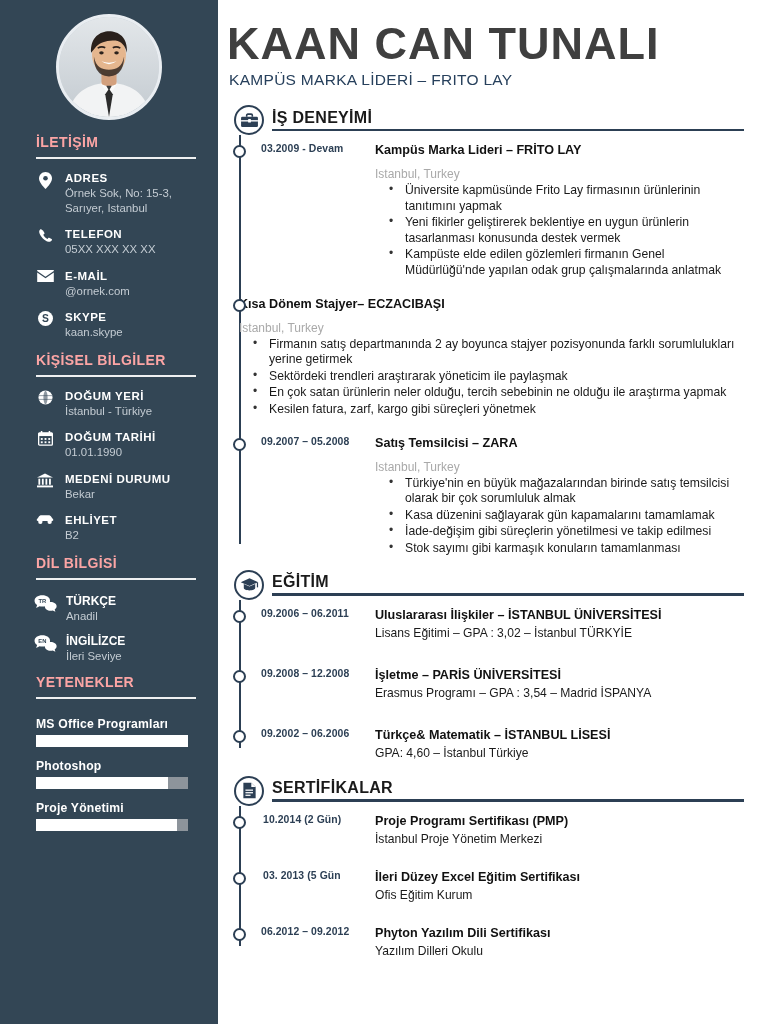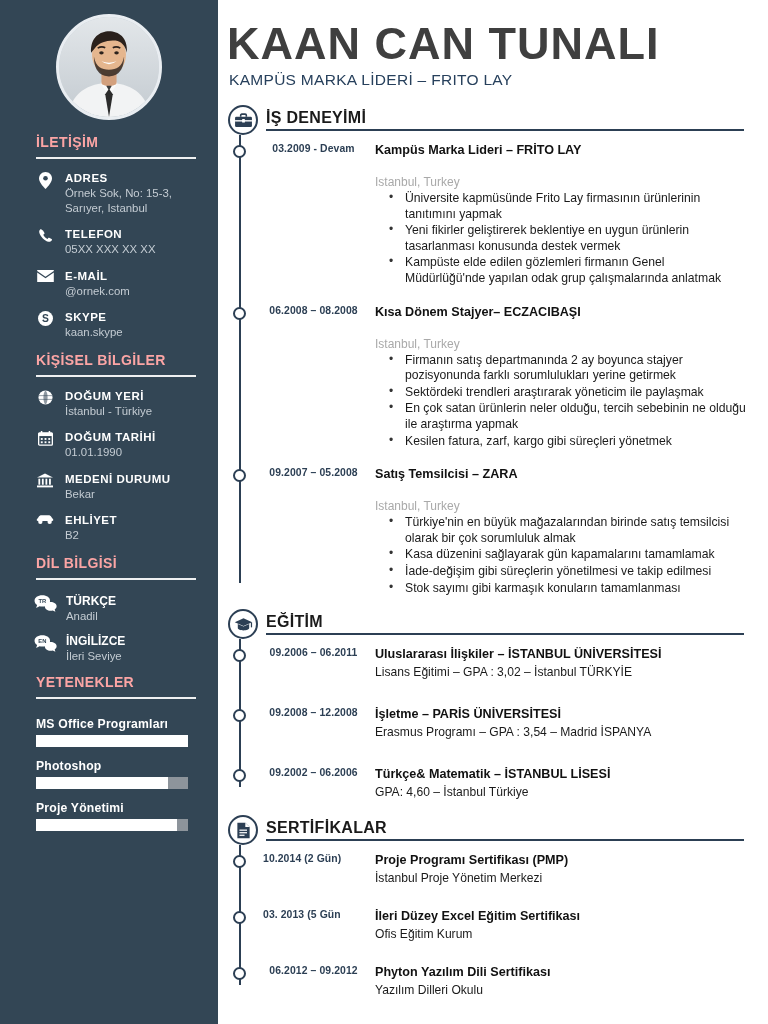--- a/index.html
+++ b/index.html
@@ -73,21 +73,21 @@
     font-size: 45px; font-weight: bold; letter-spacing: 1px;
     color: #3f3f3f; line-height: 52px;
     margin: 18px 18px 0 9px;
   }
   .subtitle {
     font-size: 15.5px; color: #27405c; letter-spacing: .3px;
     margin: 1px 0 8px 11px;
   }
 
   .section { margin-top: 16px; position: relative; }
-  .sec-head { display: flex; align-items: center; padding-left: 10px; }
+  .sec-head { display: flex; align-items: center; padding-left: 16px; }
   .sec-ico {
     width: 30px; height: 30px; min-width:30px; border-radius: 50%;
     border: 2px solid #2c3f54; display:flex; align-items:center; justify-content:center;
     color: #2c3f54; background:#fff;
   }
   .sec-title-wrap { flex: 1; margin-left: 8px; }
   .sec-title {
     font-size: 16px; font-weight: bold; letter-spacing: .3px; color: #1a1a1a;
     padding-bottom: 2px;
   }
@@ -99,26 +99,26 @@
   }
   .entry { position: relative; display: flex; padding: 7px 0 0 0; }
   .dot {
     position: absolute; left: -6.5px; top: 10px;
     width: 13px; height: 13px; border-radius: 50%;
     background: #ffffff; border: 2px solid #2c3f54;
   }
   .entry-date {
     width: 114px; min-width: 114px; margin-left: 22px;
     font-size: 10.4px; font-weight: bold; color: #2c3f54;
-    text-align: center; padding-right: 9px; padding-top: 1px; letter-spacing: .1px;
+    text-align: left; padding-right: 9px; padding-top: 1px; letter-spacing: .1px;
   }
   .entry-date.left { text-align: left; padding-left: 2px; }
   .entry-body { flex: 1; padding-right: 22px; }
   .entry-role { font-size: 12.6px; font-weight: bold; color: #111; line-height: 16px; }
-  .entry-loc { font-size: 12px; color: #a9a9a9; line-height: 16px; margin-top: 16px; }
+  .entry-loc { font-size: 12px; color: #a9a9a9; line-height: 16px; margin-top: 8px; }
   .entry-sub { font-size: 12.1px; color: #1a1a1a; line-height: 17px; margin-top: 2px; }
   ul.bullets { list-style: none; margin: 1px 0 0 0; padding: 0; }
   ul.bullets li {
     position: relative; padding-left: 30px; font-size: 12.2px;
     color: #1a1a1a; line-height: 15.6px; margin-bottom: 1px;
   }
   ul.bullets li::before {
     content: "•"; position: absolute; left: 14px; top: -1px; font-size: 12px; color: #333;
   }
   .gap { height: 9px; }
@@ -402,21 +402,20 @@
               <li>Yeni fikirler geliştirerek beklentiye en uygun ürünlerin tasarlanması konusunda destek vermek</li>
               <li>Kampüste elde edilen gözlemleri firmanın Genel Müdürlüğü'nde yapılan odak grup çalışmalarında anlatmak</li>
             </ul>
           </div>
         </div>
 
         <div class="gap"></div>
 
         <div class="entry">
           <span class="dot"></span>
-          <div class="entry-date">06.2008 – 08.2008</div>
           <div class="entry-body">
             <div class="entry-role">Kısa Dönem Stajyer– ECZACIBAŞI</div>
             <div class="entry-loc">Istanbul, Turkey</div>
             <ul class="bullets">
               <li>Firmanın satış departmanında 2 ay boyunca stajyer pozisyonunda farklı sorumlulukları yerine getirmek</li>
               <li>Sektördeki trendleri araştırarak yöneticim ile paylaşmak</li>
               <li>En çok satan ürünlerin neler olduğu, tercih sebebinin ne olduğu ile araştırma yapmak</li>
               <li>Kesilen fatura, zarf, kargo gibi süreçleri yönetmek</li>
             </ul>
           </div>

